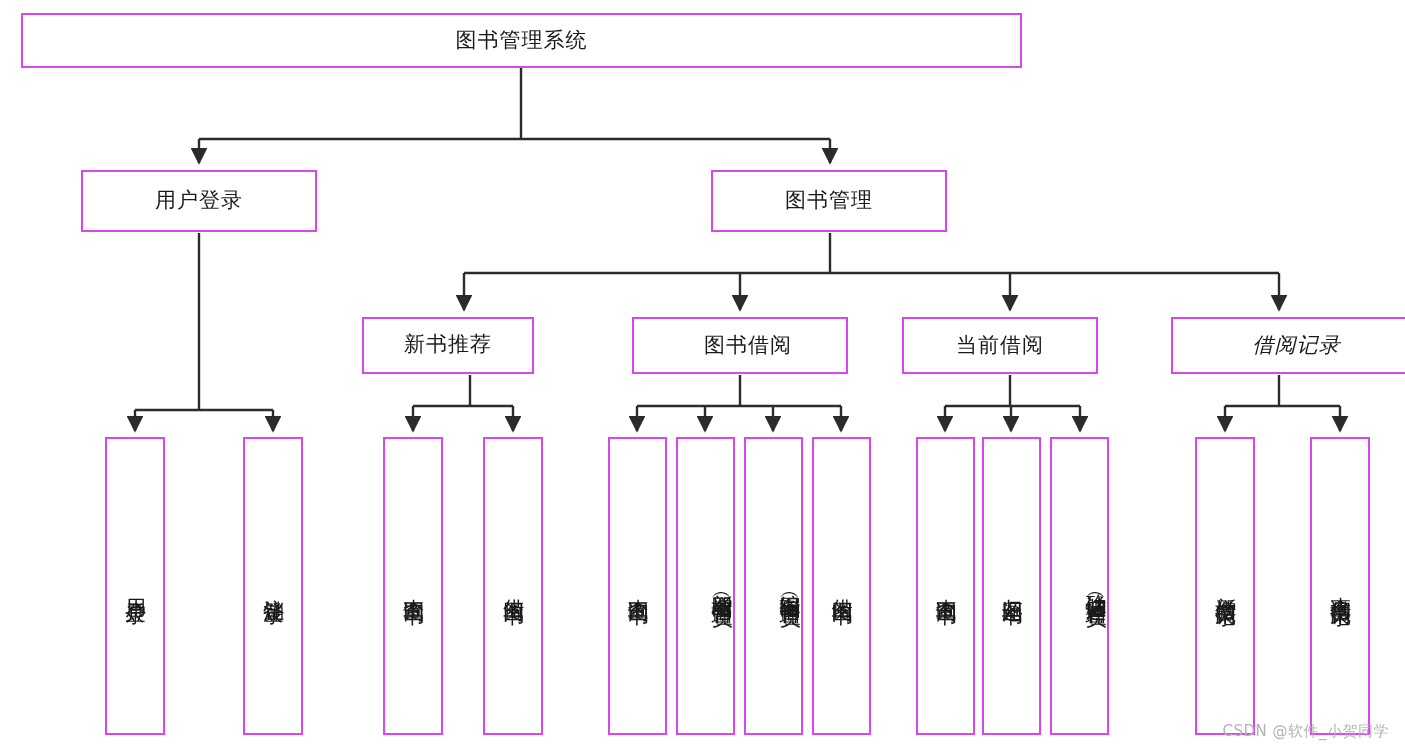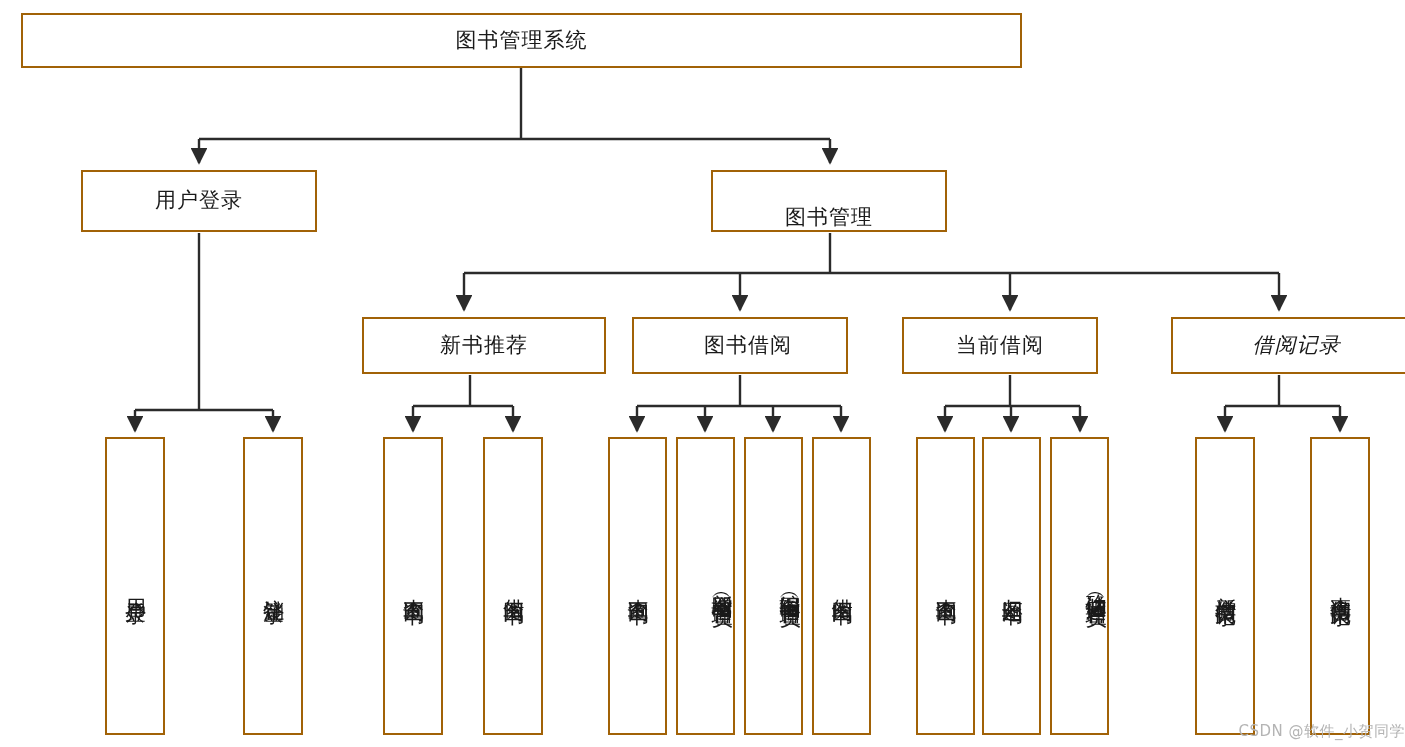--- a/index.html
+++ b/index.html
@@ -11,21 +11,21 @@
     position: relative;
     width: 1405px;
     height: 747px;
     background: #ffffff;
     font-family: "DejaVu Sans", "Liberation Sans", sans-serif;
     overflow: hidden;
   }
   .node {
     position: absolute;
     box-sizing: border-box;
-    border: 2px solid #a16207;
+    border: 2px solid #d946ef;
     background: #ffffff;
     display: flex;
     align-items: center;
     justify-content: center;
     color: #1a1a1a;
   }
   .node.h {
     font-size: 21px;
     letter-spacing: 1px;
   }
@@ -51,21 +51,21 @@
   #edges {
     position: absolute;
     left: 0;
     top: 0;
     width: 1405px;
     height: 747px;
     pointer-events: none;
   }
   .watermark {
     position: absolute;
-    right: 0;
+    right: 16px;
     bottom: 6px;
     font-size: 15px;
     color: #b4b4b4;
     white-space: nowrap;
     letter-spacing: 0.5px;
   }
 </style>
 </head>
 <body>
 
@@ -121,25 +121,25 @@
     </g>
   </svg>
 
   <div class="node h" style="left:21px; top:13px; width:1001px; height:55px;">
     <span class="node-label">图书管理系统</span>
   </div>
 
   <div class="node h" style="left:81px; top:170px; width:236px; height:62px;">
     <span class="node-label">用户登录</span>
   </div>
-  <div class="node h" style="left:711px; top:170px; width:236px; height:62px;align-items:flex-end;">
+  <div class="node h" style="left:711px; top:170px; width:236px; height:62px;">
     <span class="node-label">图书管理</span>
   </div>
 
-  <div class="node h" style="left:362px; top:317px; width:244px; height:57px;">
+  <div class="node h" style="left:362px; top:317px; width:172px; height:57px;font-family:Liberation Mono, monospace;">
     <span class="node-label">新书推荐</span>
   </div>
   <div class="node h" style="left:632px; top:317px; width:216px; height:57px;padding-left:16px;">
     <span class="node-label">图书借阅</span>
   </div>
   <div class="node h" style="left:902px; top:317px; width:196px; height:57px;">
     <span class="node-label">当前借阅</span>
   </div>
   <div class="node h" style="left:1171px; top:317px; width:251px; height:57px;font-style:italic;">
     <span class="node-label">借阅记录</span>

